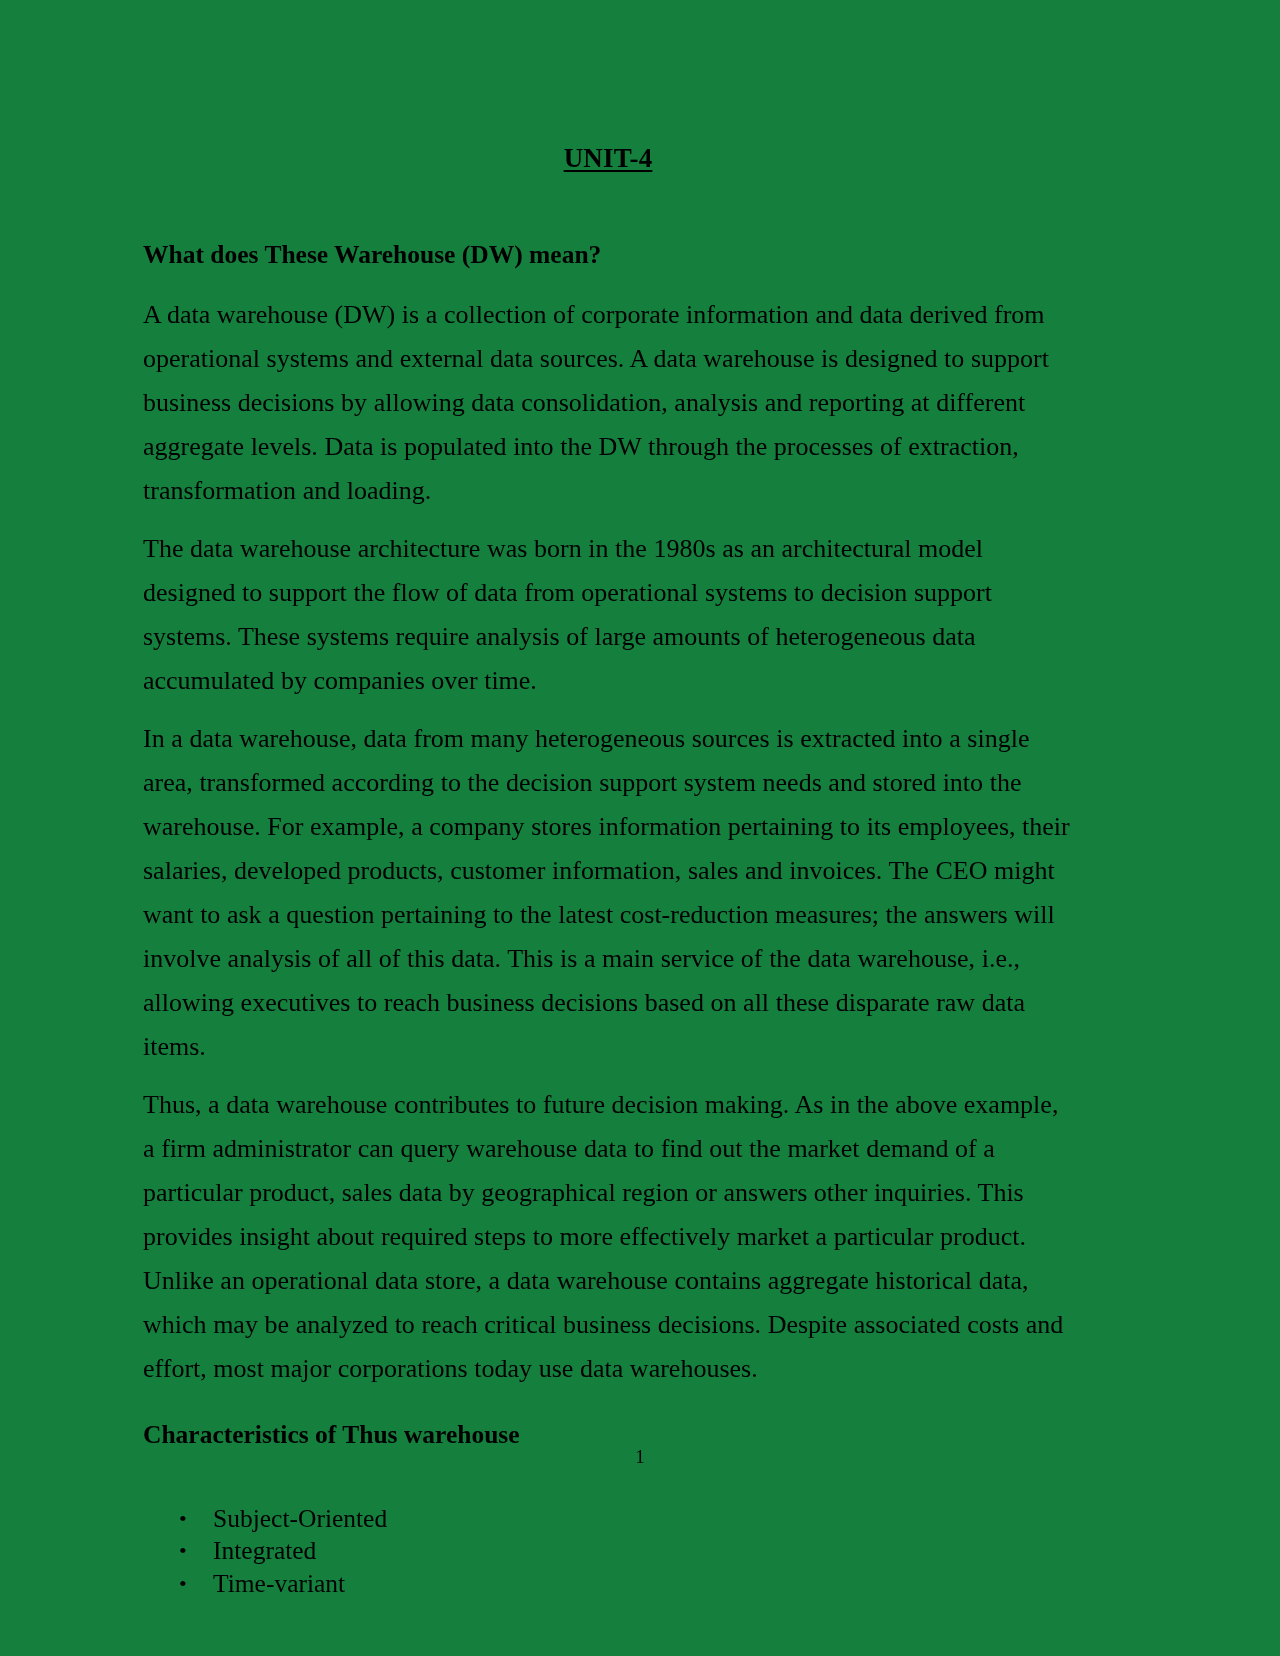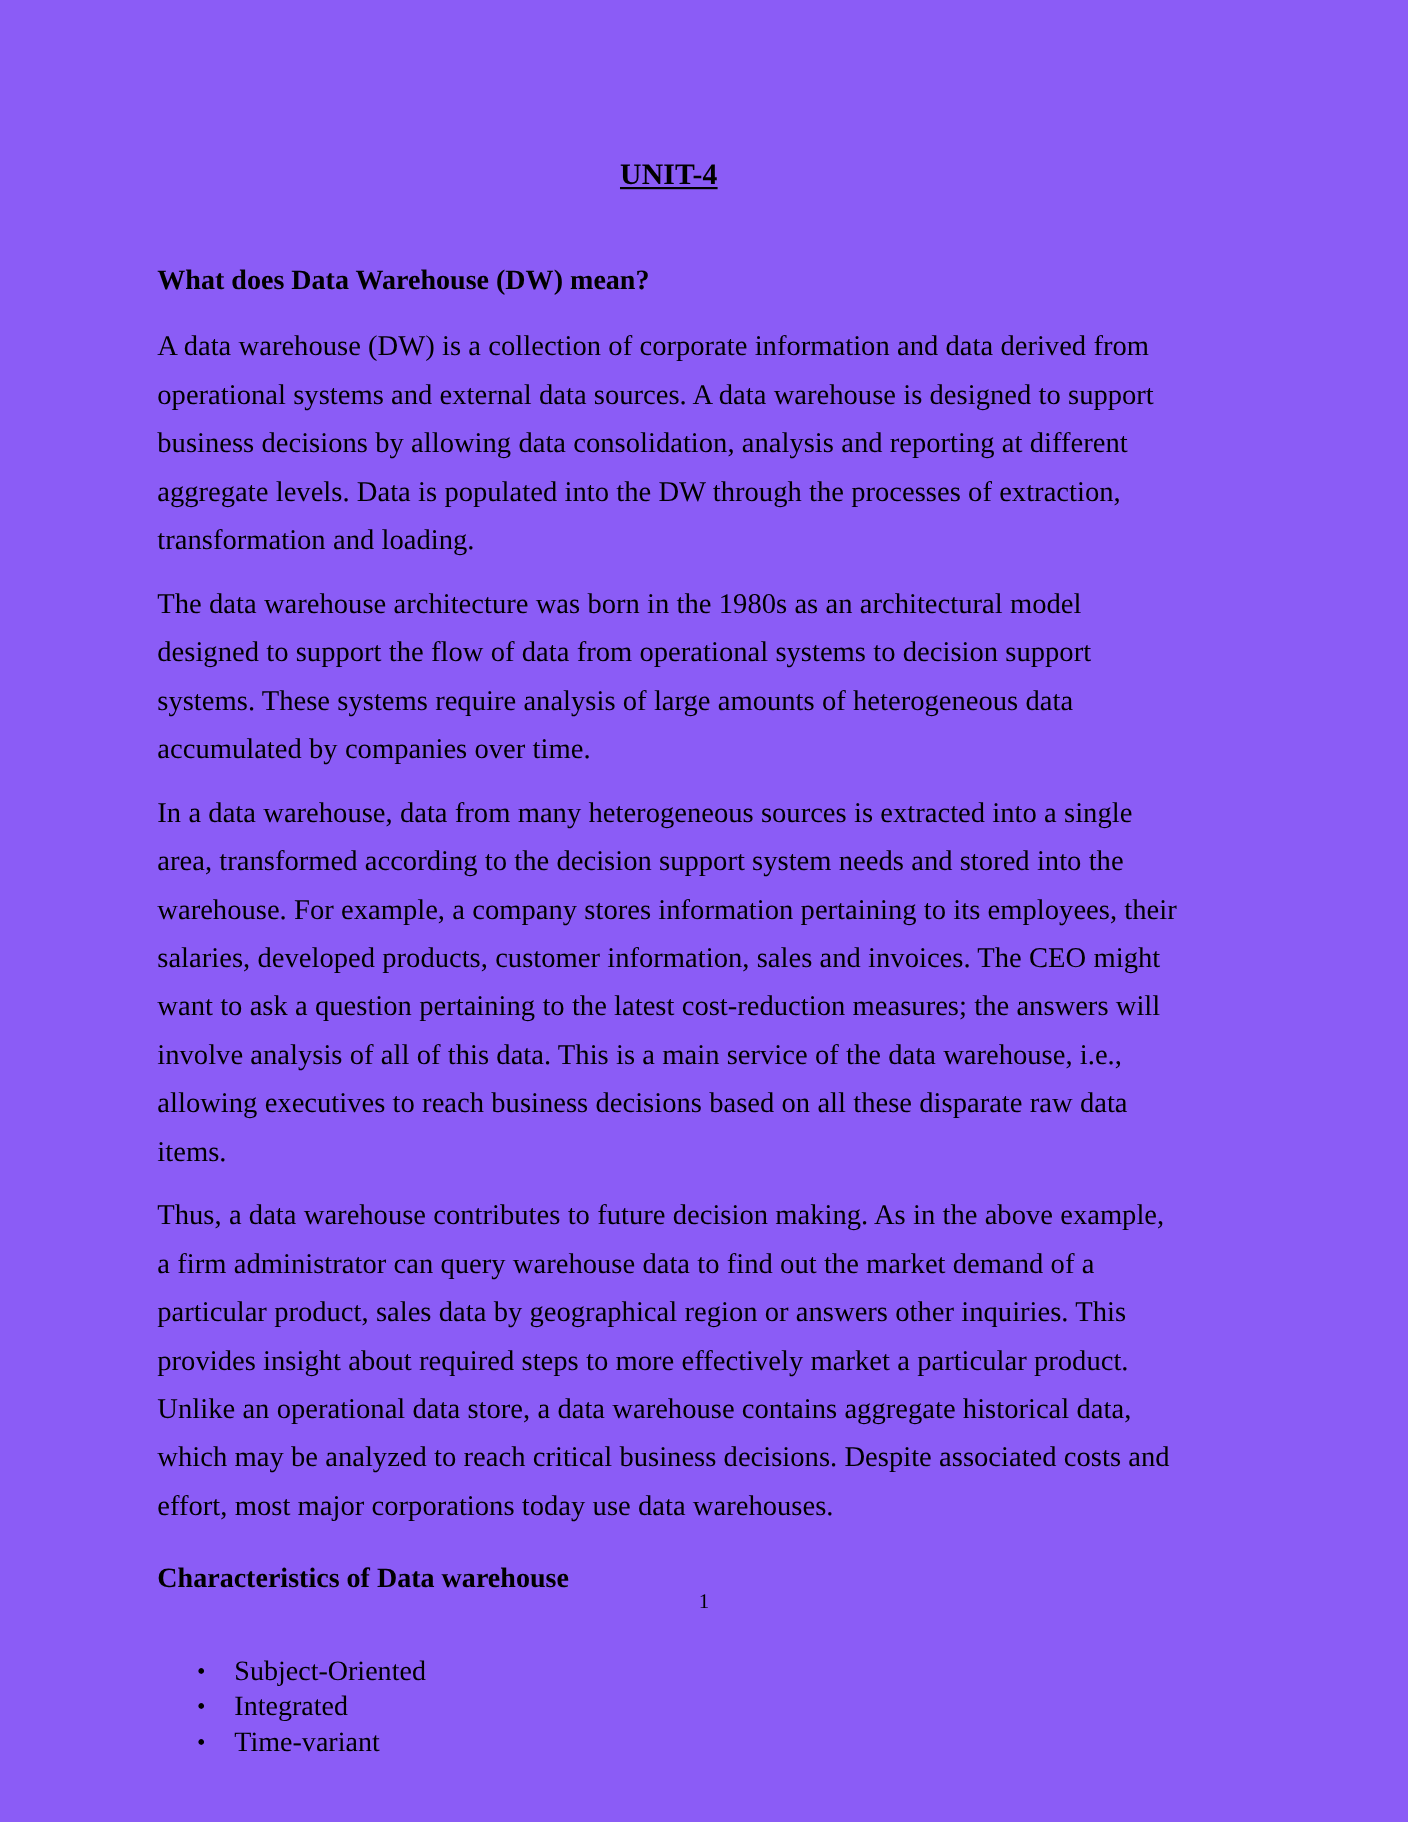--- a/index.html
+++ b/index.html
@@ -15,21 +15,21 @@
     position: relative;
     overflow: hidden;
   }
 
   .page {
     width: 1280px;
     height: 1656px;
     box-sizing: border-box;
     padding: 0;
     position: relative;
-    background: #8b5cf6;
+    background: #15803d;
   }
 
   .content {
     position: absolute;
     left: 143px;
     top: 0;
     width: 930px;
   }
 
   .doc-title {
@@ -100,41 +100,41 @@
 </head>
 <body>
 
 <div class="page">
   <div class="content">
 
     <h1 class="doc-title"><span>UNIT-4</span></h1>
 
     <div class="gap-title-h1"></div>
 
-    <h2 class="section-heading">What does Data Warehouse (DW) mean?</h2>
+    <h2 class="section-heading">What does These Warehouse (DW) mean?</h2>
 
     <div class="gap-h1-p1"></div>
 
     <p class="para">A data warehouse (DW) is a collection of corporate information and data derived from operational systems and external data sources. A data warehouse is designed to support business decisions by allowing data consolidation, analysis and reporting at different aggregate levels. Data is populated into the DW through the processes of extraction, transformation and loading.</p>
 
     <div class="gap-para"></div>
 
     <p class="para">The data warehouse architecture was born in the 1980s as an architectural model designed to support the flow of data from operational systems to decision support systems. These systems require analysis of large amounts of heterogeneous data accumulated by companies over time.</p>
 
     <div class="gap-para"></div>
 
     <p class="para">In a data warehouse, data from many heterogeneous sources is extracted into a single area, transformed according to the decision support system needs and stored into the warehouse. For example, a company stores information pertaining to its employees, their salaries, developed products, customer information, sales and invoices. The CEO might want to ask a question pertaining to the latest cost-reduction measures; the answers will involve analysis of all of this data. This is a main service of the data warehouse, i.e., allowing executives to reach business decisions based on all these disparate raw data items.</p>
 
     <div class="gap-para"></div>
 
     <p class="para">Thus, a data warehouse contributes to future decision making. As in the above example, a firm administrator can query warehouse data to find out the market demand of a particular product, sales data by geographical region or answers other inquiries. This provides insight about required steps to more effectively market a particular product. Unlike an operational data store, a data warehouse contains aggregate historical data, which may be analyzed to reach critical business decisions. Despite associated costs and effort, most major corporations today use data warehouses.</p>
 
     <div class="gap-p4-h2"></div>
 
-    <h2 class="section-heading">Characteristics of Data warehouse</h2>
+    <h2 class="section-heading">Characteristics of Thus warehouse</h2>
 
     <div class="gap-h2-p5"></div>
 
 
     <div class="gap-p5-list"></div>
 
     <ul class="bullets">
       <li><span class="bullet-dot">•</span><span>Subject-Oriented</span></li>
       <li><span class="bullet-dot">•</span><span>Integrated</span></li>
       <li><span class="bullet-dot">•</span><span>Time-variant</span></li>

